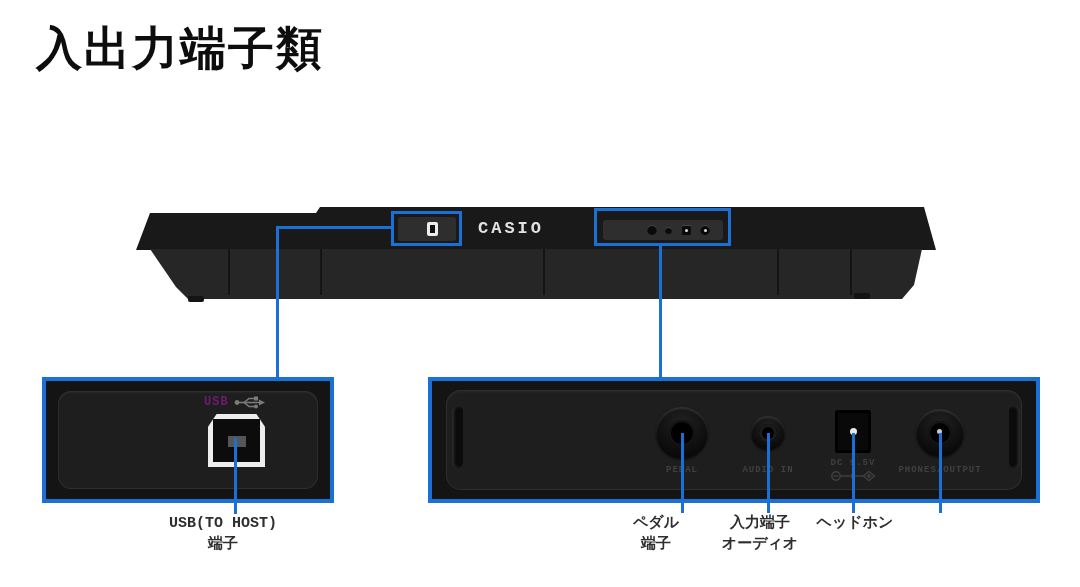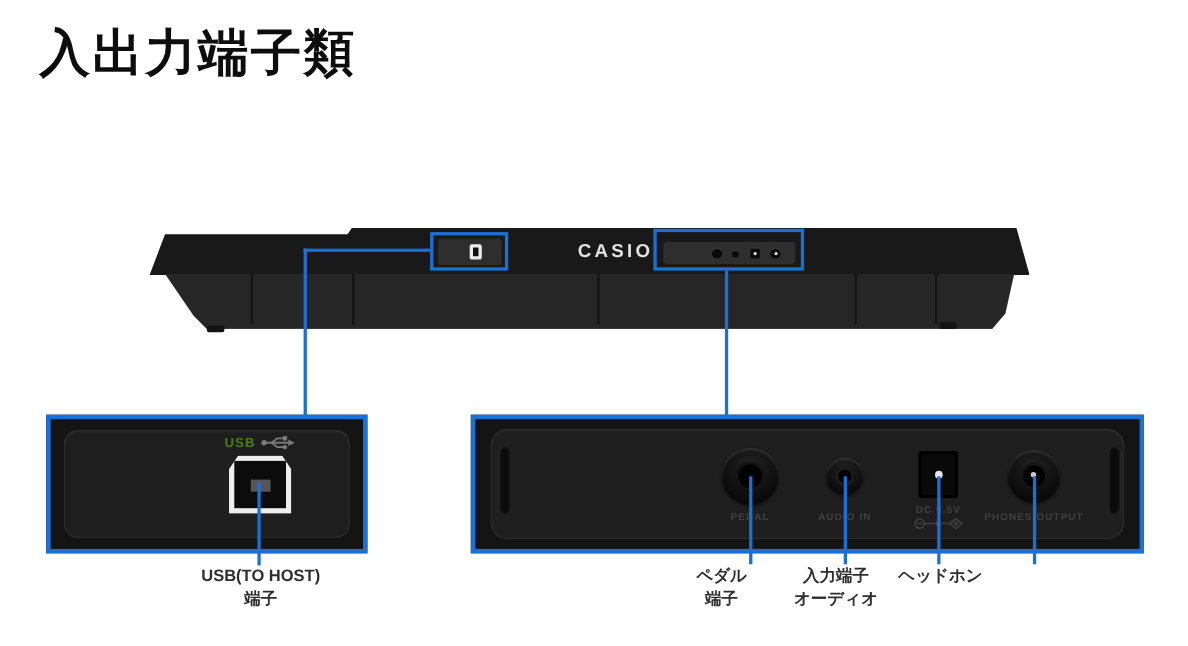--- a/index.html
+++ b/index.html
@@ -1,37 +1,37 @@
 <!DOCTYPE html>
 <html><head>
 <meta charset="utf-8">
 <style>
   * { margin:0; padding:0; box-sizing:border-box; }
   html,body { background:#fff; }
   .page {
     position:relative; width:1080px; height:587px; background:#ffffff;
-    font-family:Liberation Sans, sans-serif; overflow:hidden;
+    font-family:Liberation Mono, monospace; overflow:hidden;
   }
   .title {
     position:absolute; left:36px; top:18px; font-size:46px; font-weight:800;
     color:#0d0d0d; letter-spacing:2px;
   }
   
   .kb-top {
     position:absolute; left:136px; top:207px; width:800px; height:43px; background:#191919;
     clip-path:polygon(14px 6px, 180px 6px, 184px 0, 788px 0, 800px 43px, 0 43px);
   }
   .kb-body {
     position:absolute; left:146px; top:249px; width:776px; height:50px; background:#262626;
     clip-path:polygon(4px 0, 776px 0, 768px 36px, 756px 50px, 42px 50px, 30px 38px);
   }
   .kb-seam { position:absolute; top:249px; width:2px; height:46px; background:rgba(0,0,0,.45); }
   .kb-foot { position:absolute; width:16px; height:6px; background:#141414; border-radius:2px; }
   .kb-logo {
-    position:absolute; left:494px; top:219px; width:100px; text-align:right;
+    position:absolute; left:478px; top:219px; width:100px; text-align:left;
     color:#e2e2e2; font-size:17px; font-weight:700; letter-spacing:3px;
   }
   .kb-usb-recess {
     position:absolute; left:398px; top:217px; width:58px; height:24px;
     background:#2e2e2e; border-radius:3px;
   }
   .kb-usb-port {
     position:absolute; left:427px; top:222px; width:11px; height:14px;
     border:3px solid #ededed; background:#111; border-radius:2px;
   }
@@ -43,21 +43,21 @@
   .kb-dc { position:absolute; left:682px; top:225px; width:9px; height:10px; background:#0a0a0a; border-radius:1px; box-shadow:inset 0 1px 1px rgba(255,255,255,.25); }
   .kb-dc:after, .dot-pin { content:""; position:absolute; left:50%; top:50%; width:3px; height:3px; margin:-1.5px 0 0 -1.5px; border-radius:50%; background:#ddd; }
   
   .callout { position:absolute; border:3px solid var(--accent); }
   .blue-h, .blue-v { position:absolute; background:var(--accent); z-index:6; }
   
   .detail-box { position:absolute; top:377px; height:126px; border:4px solid var(--accent); background:#141414; }
   .inner-panel { position:absolute; background:#1e1e1e; border-radius:13px; box-shadow:inset 0 0 0 1px #2e2e2e, inset 0 2px 3px rgba(255,255,255,.05); }
   
   .usb-engrave-row { position:absolute; left:204px; top:395px; display:flex; align-items:center; gap:5px; z-index:3; }
-  .usb-engrave-row span { color:#4d7c0f; font-size:12px; font-weight:700; letter-spacing:1px; }
+  .usb-engrave-row span { color:#701a75; font-size:12px; font-weight:700; letter-spacing:1px; }
   .usb-port-big {
     position:absolute; left:208px; top:414px; width:57px; height:53px; z-index:3;
     border:5px solid #ededed; background:#0c0c0c;
     clip-path:polygon(0 24%, 15% 0, 85% 0, 100% 24%, 100% 100%, 0 100%);
   }
   .usb-port-big:after { content:""; position:absolute; left:50%; top:50%; width:18px; height:11px; margin:-5px 0 0 -9px; background:#565656; }
   
   .slot { position:absolute; width:11px; height:62px; border-radius:8px; background:#0b0b0b; box-shadow:inset 2px 0 3px rgba(255,255,255,.14); z-index:3; }
   .jack-outer { position:absolute; border-radius:50%; z-index:3;
     background:radial-gradient(circle at 50% 32%, #222 0%, #0a0a0a 72%);
@@ -118,21 +118,21 @@
         <path d="M10 6.5 L15 10.5 H21"></path>
       </g>
       <circle cx="3" cy="6.5" r="2.4" fill="#7b7b7b"></circle>
       <rect x="20" y="0.5" width="4" height="4" fill="#7b7b7b"></rect>
       <circle cx="22" cy="10.5" r="2" fill="#7b7b7b"></circle>
       <path d="M25 3.5 L31 6.5 L25 9.5 Z" fill="#7b7b7b"></path>
     </svg>
   </div>
   <div class="usb-port-big"></div>
   <div class="blue-v" style="left:234px; top:438px; width:3px; height:76px"></div>
-  <div class="caption" style="left:137px; width:200px">
+  <div class="caption" style="left:123px; width:200px">
     <div>USB(TO HOST)</div>
     <div>端子</div>
   </div>
 
   <div class="detail-box" style="left:428px; width:612px">
     <div class="inner-panel" style="left:14px; right:14px; top:9px; bottom:9px; border-radius:15px"></div>
   </div>
   <div class="slot" style="left:452px;  top:406px"></div>
   <div class="slot" style="left:1009px; top:406px; box-shadow:inset -2px 0 3px rgba(255,255,255,.14)"></div>
 

